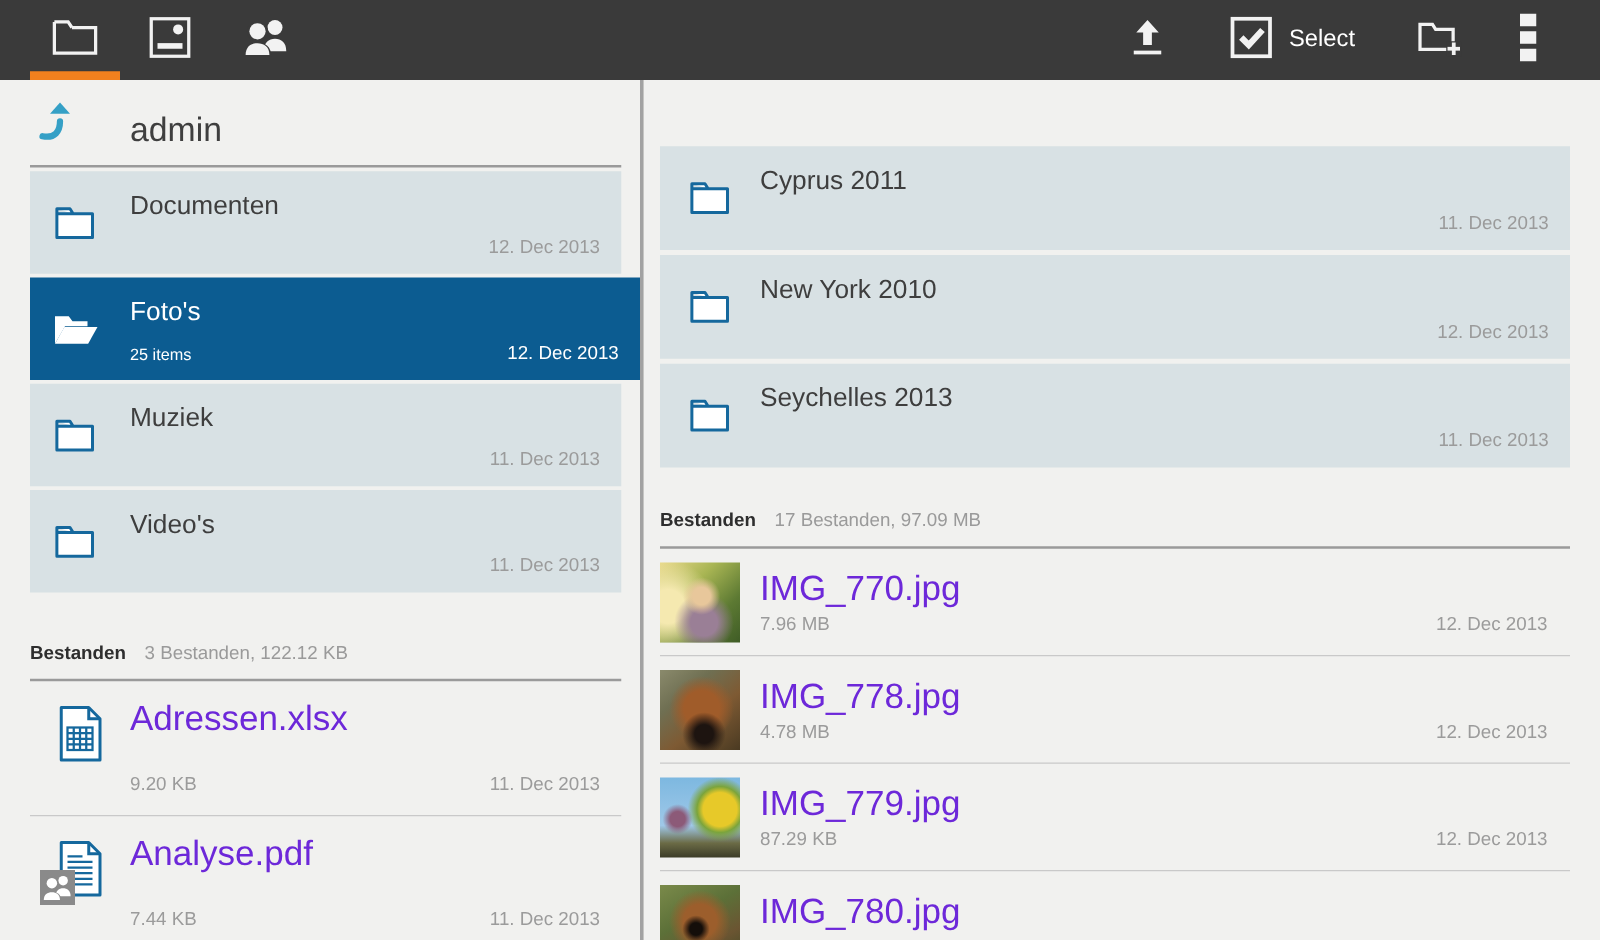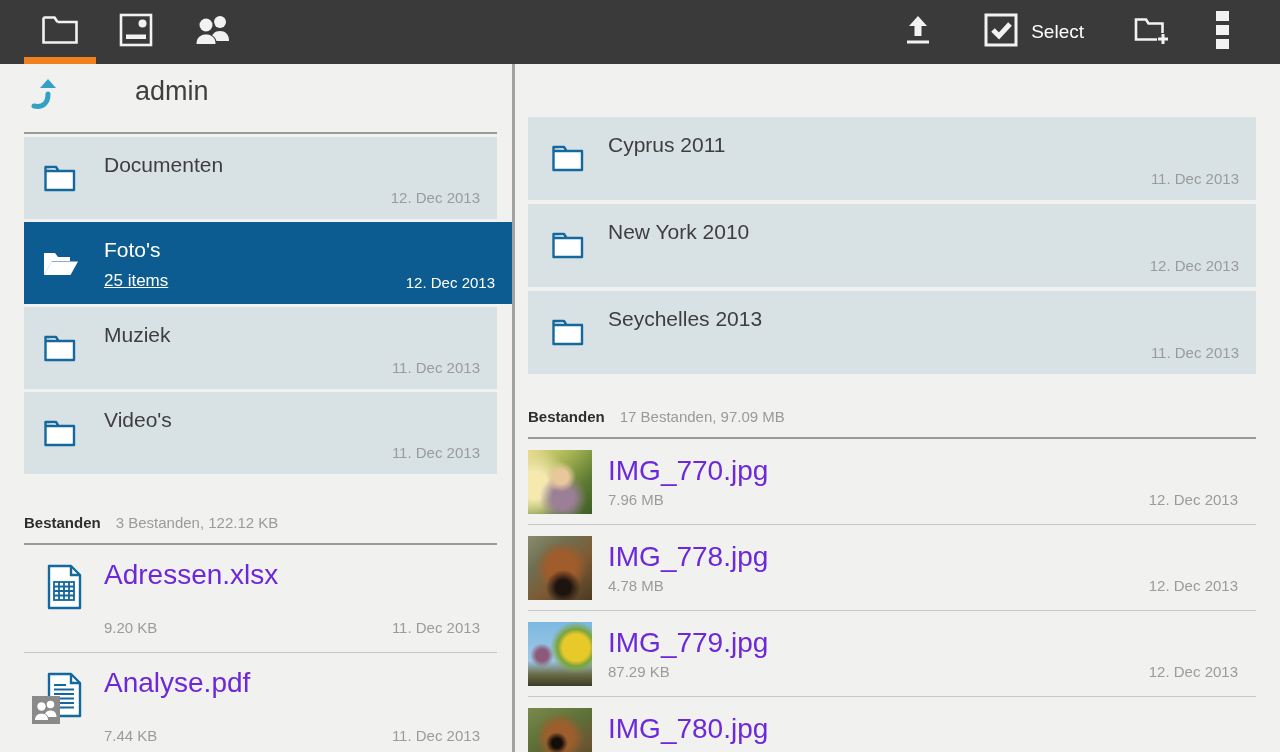--- a/index.html
+++ b/index.html
@@ -37,21 +37,21 @@
   .pane-divider {
     position: absolute; top: 64px; left: 512px; width: 3px; height: 688px;
     background: #a2a2a2;
   }
   .pane-right {
     position: absolute; top: 64px; left: 515px; width: 765px; height: 688px;
     overflow: hidden; background: #f1f1ef;
   }
 
   
-  .drive-header { margin: 12px 0 0 24px; height: 44px; display: flex; align-items: flex-start; gap: 31px; }
+  .drive-header { margin: 12px 0 0 24px; height: 44px; display: flex; align-items: flex-end; }
   .drive-title { font-size: 27px; color: #3f3f3f; margin-left: 44px; }
 
   
   .section-head { display: flex; align-items: baseline; }
   .section-head b { font-size: 15px; font-weight: bold; color: #2e2e2e; }
   .section-head span { font-size: 15px; color: #9a9a9a; margin-left: 15px; }
   .section-rule { height: 2px; background: #9a9a9a; }
 
   .pane-left .section-head { margin: 28px 0 0 24px; }
   .pane-left .section-rule { width: 473px; margin: 12px 0 0 24px; }
@@ -65,21 +65,21 @@
   .folder-row {
     position: relative; height: 82px; background: #d8e1e4;
     margin: 0 0 3px 24px; width: 473px; cursor: pointer;
   }
   .pane-right .folder-list { margin-top: 53px; }
   .pane-right .folder-row { width: 728px; margin: 0 0 4px 13px; height: 83px; }
 
   .f-icon { position: absolute; left: 16px; top: 21px; width: 40px; height: 40px; }
   .pane-right .f-icon { left: 20px; }
   .f-name { position: absolute; left: 80px; top: 16px; font-size: 21px; color: #3e3e3e; white-space: nowrap; }
-  .f-details { position: absolute; left: 80px; bottom: 13px; font-size: 17px; color: #3e3e3e; text-decoration: underline; }
+  .f-details { position: absolute; left: 80px; bottom: 13px; font-size: 13px; color: #3e3e3e; }
   .f-date { position: absolute; right: 17px; bottom: 13px; font-size: 15px; color: #9b9b9b; }
   .icon-folder-open { display: none; }
 
   .folder-row.selected { background: #0c5c91; width: 488px; text-align: center; }
   .folder-row.selected .f-name,
   .folder-row.selected .f-details,
   .folder-row.selected .f-date { color: #ffffff; }
   .folder-row.selected .icon-folder-open { display: block; }
 
   

